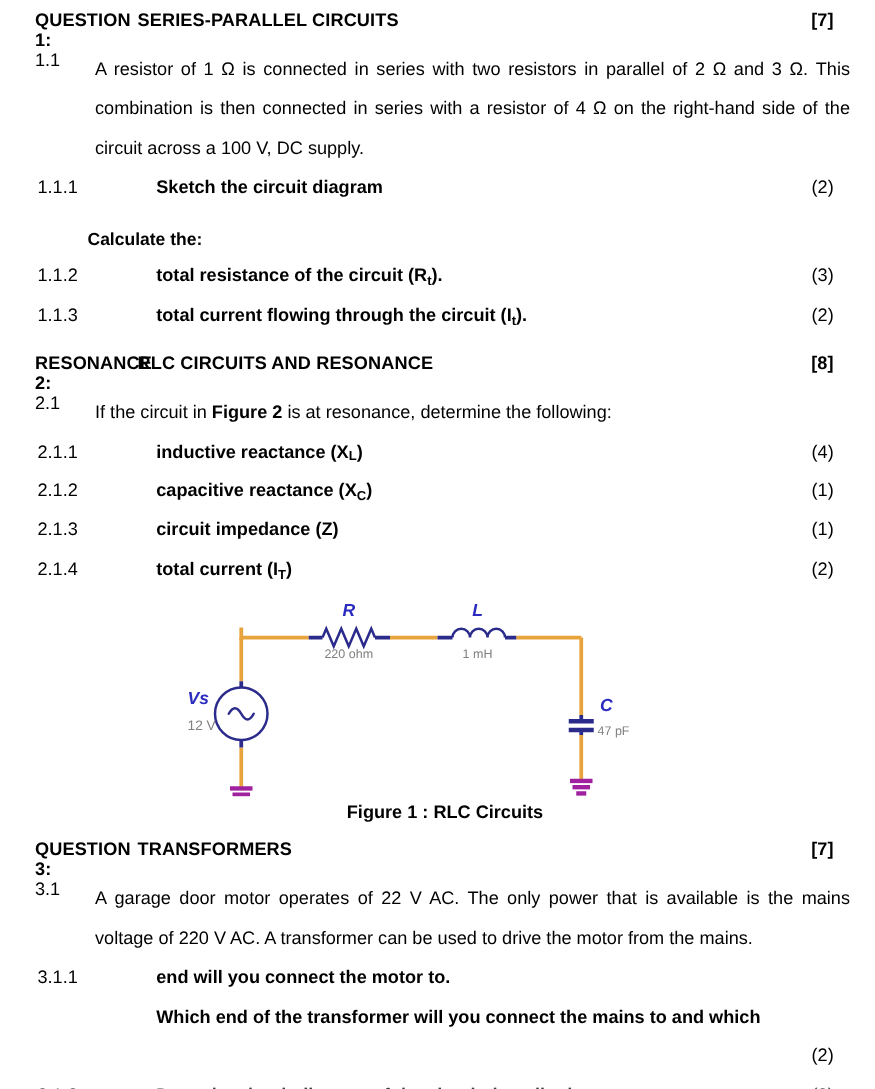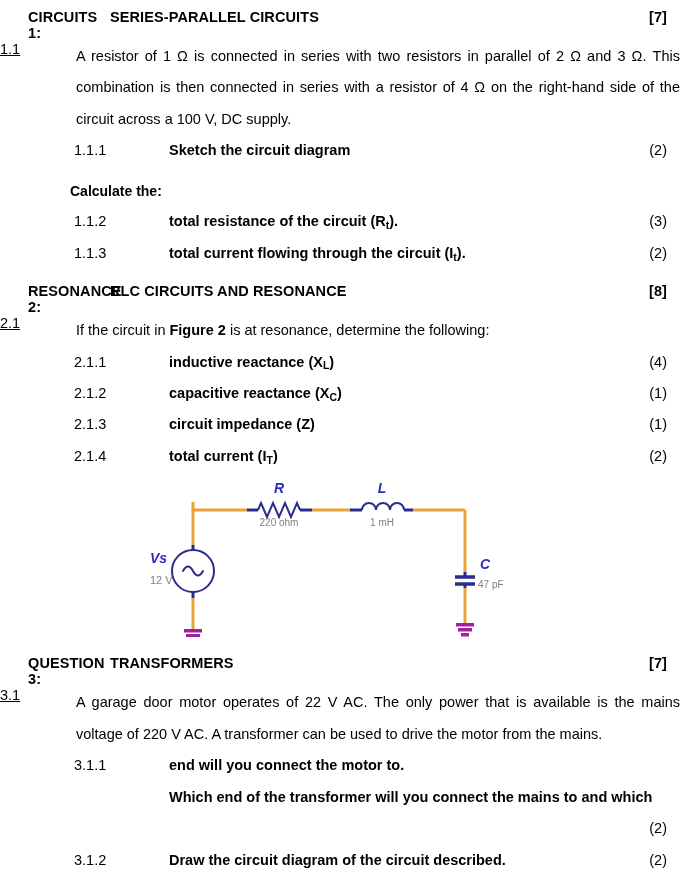--- a/index.html
+++ b/index.html
@@ -51,22 +51,22 @@
 
   
   .lvl1 {
     display: flex;
     align-items: flex-start;
     font-size: 14.5px;
   }
   .lvl1 .num {
     width: 76px;
     flex: 0 0 76px;
-    box-sizing: border-box;
-    text-decoration: underline;
+    padding-left: 28px;
+    box-sizing: border-box;
   }
   .lvl1 .body {
     flex: 1 1 auto;
     padding-right: 20px;
     text-align: justify;
     line-height: 2.17;
   }
   .lvl1 .body.no-justify {
     text-align: left;
   }
@@ -76,21 +76,20 @@
     display: flex;
     align-items: flex-start;
     font-size: 14.5px;
     line-height: 2.17;
   }
   .lvl2 .num {
     width: 125px;
     flex: 0 0 125px;
     padding-left: 30px;
     box-sizing: border-box;
-    margin-left: 44px;
   }
   .lvl2 .body {
     flex: 1 1 auto;
     font-weight: bold;
   }
   .lvl2 .marks {
     width: 60px;
     flex: 0 0 60px;
     text-align: right;
     padding-right: 33px;
@@ -143,21 +142,21 @@
   }
 </style>
 </head>
 <body>
 
 <div class="page">
 
   <div class="gap-sm"></div>
 
   <div class="q-head">
-    <div class="q-num">CIRCUITS 1:</div>
+    <div class="q-num">QUESTION 1:</div>
     <div class="q-title">SERIES-PARALLEL CIRCUITS</div>
     <div class="q-marks">[7]</div>
   </div>
 
   <div class="lvl1">
     <div class="num">1.1</div>
     <div class="body">A resistor of 1 Ω is connected in series with two resistors in parallel of 2 Ω and 3 Ω. This combination is then connected in series with a resistor of 4 Ω on the right-hand side of the circuit across a 100 V, DC supply.</div>
   </div>
 
   <div class="lvl2">
@@ -280,20 +279,21 @@
         <rect x="186" y="162" width="14" height="3.5"></rect>
         <rect x="189" y="167" width="8" height="3.5"></rect>
       </g>
       <g fill="#A020A0">
         <rect x="456" y="151" width="18" height="3.5"></rect>
         <rect x="458" y="156" width="14" height="3.5"></rect>
         <rect x="461" y="161" width="8" height="3.5"></rect>
       </g>
     </svg>
 
+    <div class="figure-caption">Figure 1 : RLC Circuits</div>
   </div>
 
   <div class="gap-md"></div>
 
   <div class="q-head">
     <div class="q-num">QUESTION 3:</div>
     <div class="q-title">TRANSFORMERS</div>
     <div class="q-marks">[7]</div>
   </div>
 

